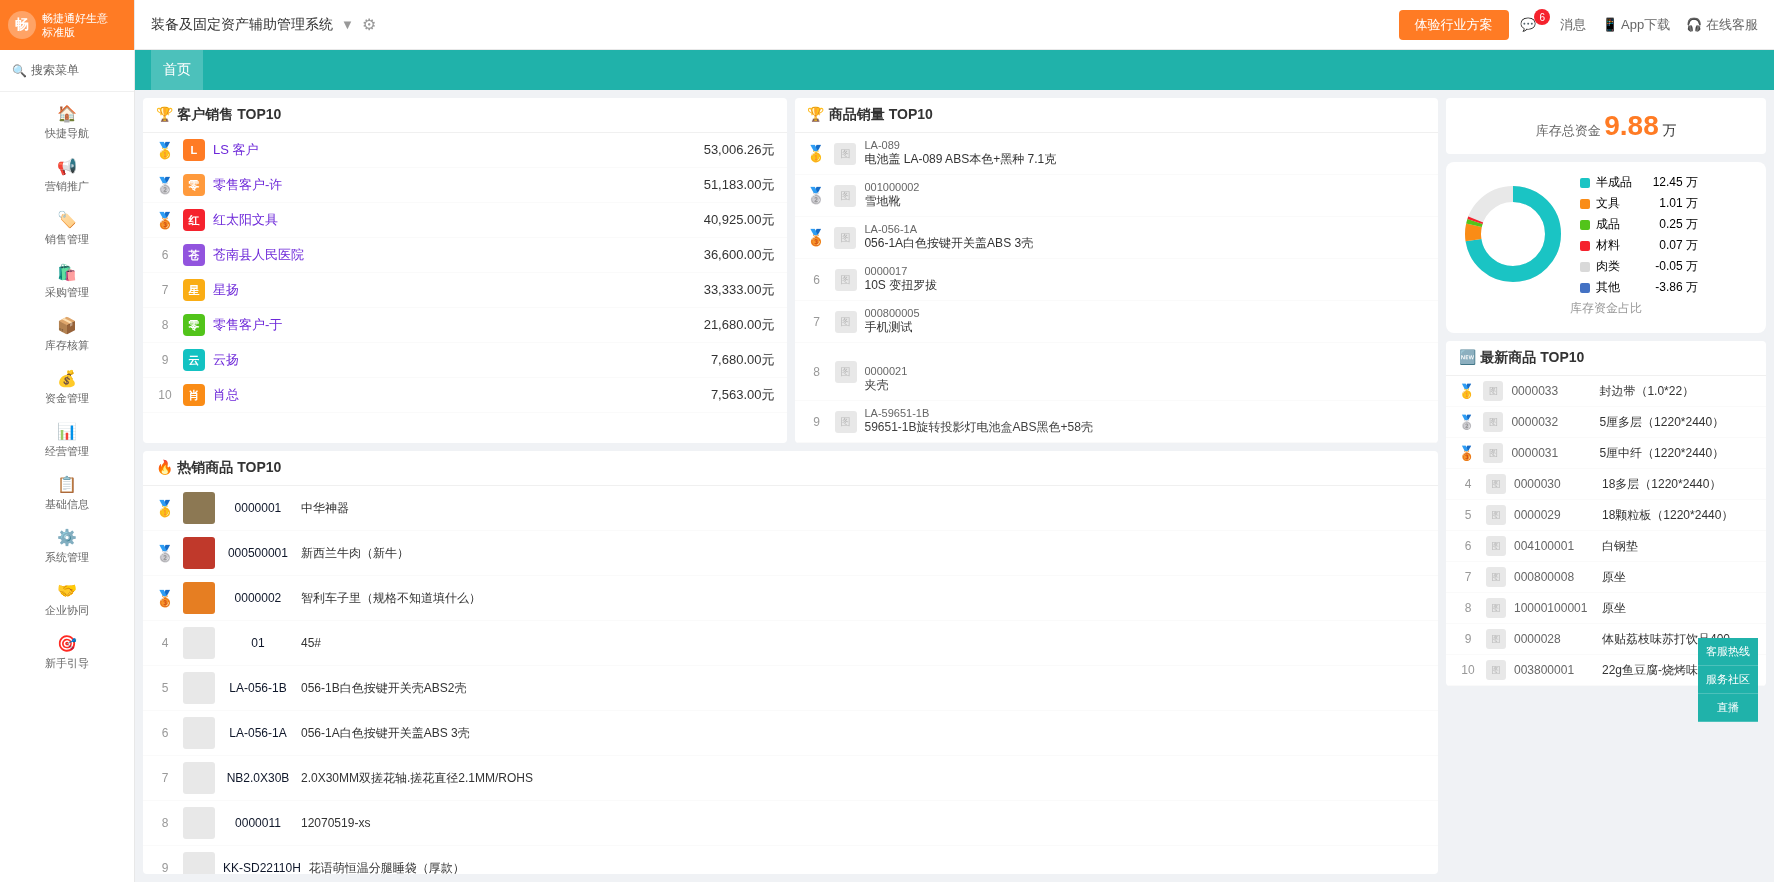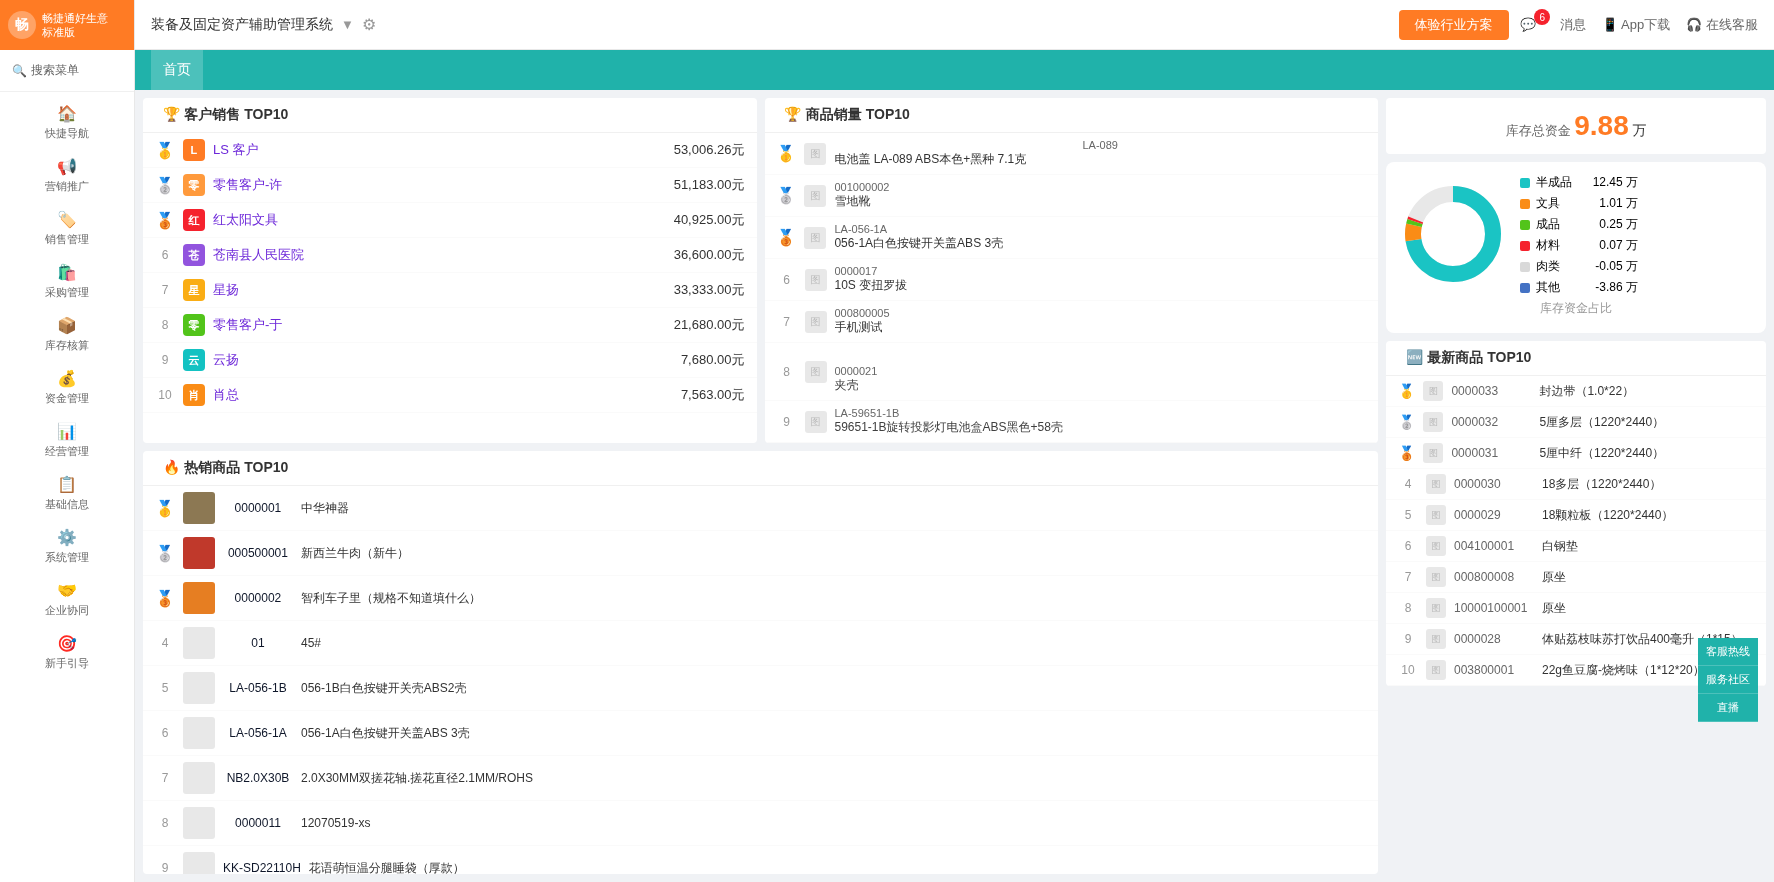--- a/index.html
+++ b/index.html
@@ -97,27 +97,27 @@
     }
     .content-nav-item.active { background: rgba(255,255,255,0.2); }
 
     
     .content-body {
       flex: 1; display: flex; overflow: hidden; padding: 8px; gap: 8px;
     }
 
     
     .panel-left { flex: 1; display: flex; flex-direction: column; gap: 8px; overflow-y: auto; }
-    .panel-right { width: 380px; display: flex; flex-direction: column; gap: 8px; overflow-y: auto; }
+    .panel-right { width: 320px; display: flex; flex-direction: column; gap: 8px; overflow-y: auto; }
 
     .card {
       background: #fff; border-radius: 4px; overflow: hidden;
     }
     .card-title {
-      padding: 8px 20px; font-size: 14px; font-weight: bold; color: #333;
+      padding: 8px 13px; font-size: 14px; font-weight: bold; color: #333;
       border-bottom: 1px solid #f0f0f0;
     }
 
     
     .rank-table { width: 100%; }
     .rank-row {
       display: flex; align-items: center; padding: 6px 12px; border-bottom: 1px solid #fafafa;
       gap: 8px;
     }
     .rank-num { width: 20px; font-size: 12px; color: #999; text-align: center; }
@@ -357,21 +357,21 @@
         <div class="card">
           <div class="card-title">
             <span>🏆</span>
             <span>商品销量 TOP10</span>
           </div>
           <div class="rank-table" id="product-rank-list">
               <div class="rank-row">
     <span style="font-size:16px;">🥇</span>
     <div class="rank-img-placeholder">图</div>
     <div style="flex:1; overflow:hidden;">
-      <div style="font-size:11px;color:#666;text-align:center;">LA-089</div>
+      <div style="font-size:11px;color:#666;">LA-089</div>
       <div style="font-size:12px;color:#333;overflow:hidden;text-overflow:ellipsis;white-space:nowrap;">电池盖 LA-089 ABS本色+黑种 7.1克</div>
     </div>
   </div>
               <div class="rank-row">
     <span style="font-size:16px;">🥈</span>
     <div class="rank-img-placeholder">图</div>
     <div style="flex:1; overflow:hidden;">
       <div style="font-size:11px;color:#666;">001000002</div>
       <div style="font-size:12px;color:#333;overflow:hidden;text-overflow:ellipsis;white-space:nowrap;">雪地靴</div>
     </div>

